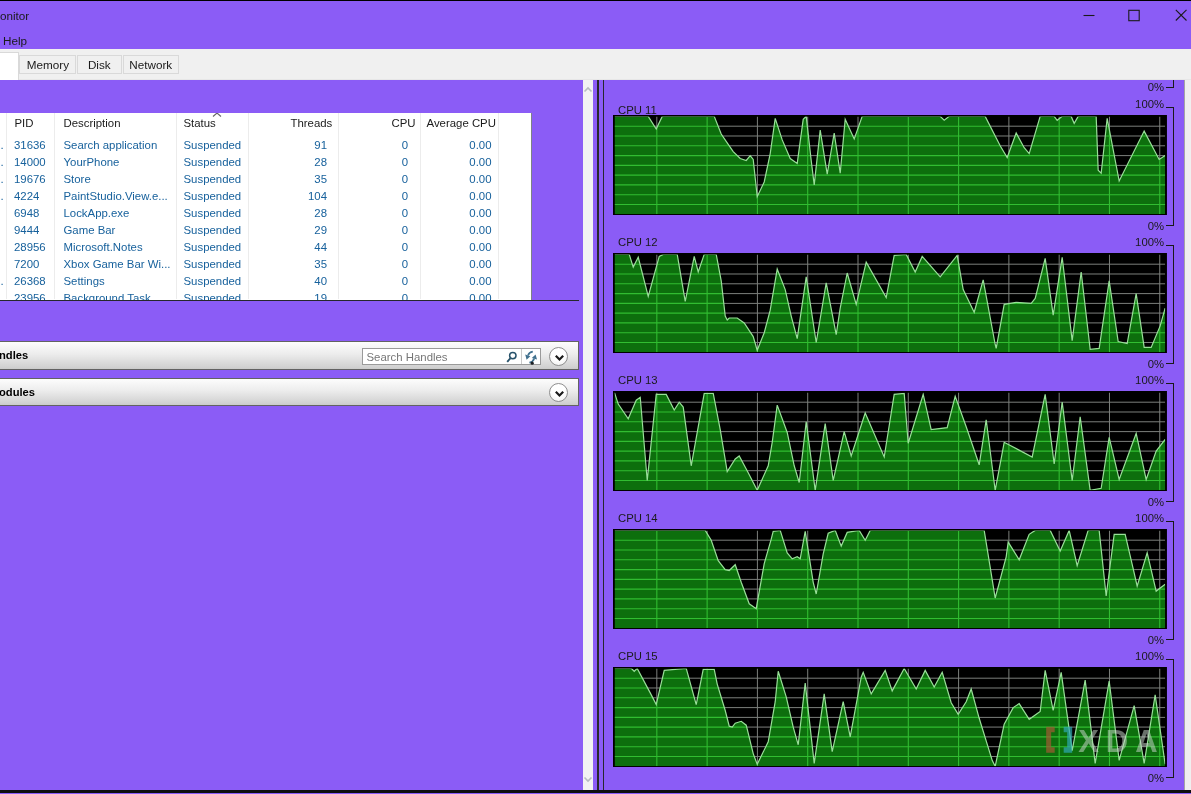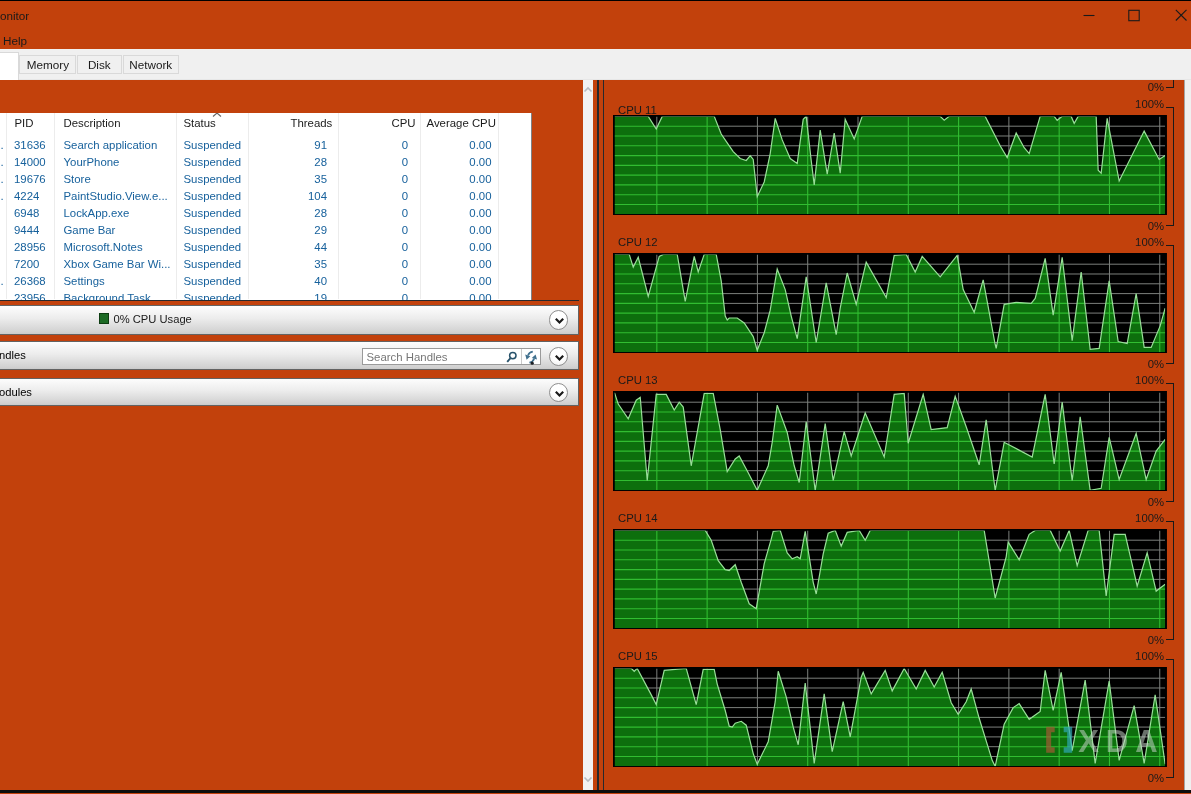--- a/index.html
+++ b/index.html
@@ -1,37 +1,37 @@
 <!DOCTYPE html>
 <html><head><meta charset="utf-8">
 <style>
 *{margin:0;padding:0;box-sizing:border-box}
 html,body{width:1191px;height:794px;background:#fff;overflow:hidden;
   font-family:"Liberation Sans",sans-serif;-webkit-font-smoothing:antialiased}
-#win{position:relative;width:1191px;height:794px;background:#c2410c}
+#win{position:relative;width:1191px;height:794px;background:#8b5cf6}
 .abs{position:absolute}
 
 #topborder{position:absolute;left:0;top:0;width:1191px;height:1.4px;background:#000}
 #title{position:absolute;left:0;top:8.5px;font-size:11.7px;color:#1a1a1a}
 #menu{position:absolute;left:3px;top:33.8px;font-size:11.7px;color:#1a1a1a}
 #tabstrip{position:absolute;left:0;top:48.7px;width:1191px;height:31px;background:#f0f0f0}
 #tabline{position:absolute;left:0;top:78.8px;width:1191px;height:1px;background:#e7e7e7}
 .tab{position:absolute;top:55.4px;height:18.6px;background:#f0f0f0;border:1px solid #d9d9d9;
   font-size:11.7px;color:#1a1a1a;text-align:center;line-height:17.5px}
 #tabactive{position:absolute;left:0;top:51.5px;width:18.5px;height:28.2px;background:#fff;
   border-right:1px solid #d9d9d9;border-top:1px solid #d9d9d9}
 
 .hbar{position:absolute;left:0;width:579.2px;border:1px solid #636363;border-left:none;
   background:linear-gradient(#fdfdfd,#ececec 45%,#d2d2d2 92%,#cbcbcb)}
 .circ{position:absolute;left:548.7px;width:19.6px;height:19.6px;border:1px solid #8f8f8f;
   border-radius:50%;background:radial-gradient(circle at 50% 35%,#ffffff 45%,#ececec)}
 .circ svg{position:absolute;left:3px;top:3px}
 .sq{position:absolute}
 .hbtxt{position:absolute;font-size:11.2px;color:#1a1a1a}
-.bold{font-weight:normal;color:#000}
+.bold{font-weight:bold;color:#000}
 
 #tablewrap{position:absolute;left:0;top:112.5px;width:532px;height:188.5px;background:#fff;
   overflow:hidden;border-right:1.3px solid #7e8287}
 .hcell{position:absolute;top:4.6px;font-size:11.4px;color:#1a1a1a}
 .colline{position:absolute;top:0;width:1px;height:186px;background:#ececec}
 .trow{position:absolute;left:0;width:561px;height:17.1px;font-size:11.4px;color:#17619c}
 .trow span{position:absolute;top:1.2px;white-space:nowrap}
 .c-dot{left:0.5px}
 .c-pid{left:14px}
 .c-desc{left:63.5px}
@@ -189,29 +189,20 @@
         <svg class="abs" style="left:3px;top:5.5px" width="10" height="8" viewBox="0 0 10 8">
           <path d="M1 6 L5 2 L9 6" stroke="#555" stroke-width="1.4" fill="none"></path>
         </svg>
         <div class="thumb"></div>
         <svg class="abs" style="left:3px;top:168.5px" width="10" height="8" viewBox="0 0 10 8">
           <path d="M1 2 L5 6 L9 2" stroke="#555" stroke-width="1.4" fill="none"></path>
         </svg>
       </div>
     </div>
     <div class="abs" style="left:0;top:299.6px;width:578.8px;height:1.4px;background:#26282c"></div>
-    <div class="hbar" style="top:305px;height:29.6px">
-      <div class="sq" style="left:98.5px;top:7.2px;width:10.6px;height:11px;background:#1d6b25;border:1px solid #0d3d12"></div>
-      <div class="hbtxt" style="left:113.5px;top:6.6px">0% CPU Usage</div>
-      <div class="circ" style="top:4.2px">
-        <svg width="13" height="13" viewBox="0 0 13 13">
-          <path d="M2.8 4.8 L6.5 8.5 L10.2 4.8" stroke="#1a1a1a" stroke-width="2.2" fill="none"></path>
-        </svg>
-      </div>
-    </div>
     <div class="hbar" style="top:340.5px;height:29.6px">
       <div class="hbtxt bold" style="left:-1px;top:7.5px">ndles</div>
       <div id="searchbox">
         <span>Search Handles</span>
         <svg class="abs" style="left:141px;top:2.5px" width="16" height="13" viewBox="0 0 16 13">
           <circle cx="8.8" cy="4.6" r="3.2" stroke="#29536b" stroke-width="1.5" fill="none"></circle>
           <line x1="6.3" y1="7.4" x2="3.2" y2="10.8" stroke="#29536b" stroke-width="1.9"></line>
         </svg>
         <div class="abs" style="left:158.5px;top:0.5px;width:1px;height:14.5px;background:#c9c9c9"></div>
         <svg class="abs" style="left:160px;top:1.2px" width="17" height="15" viewBox="0 0 17 15">

